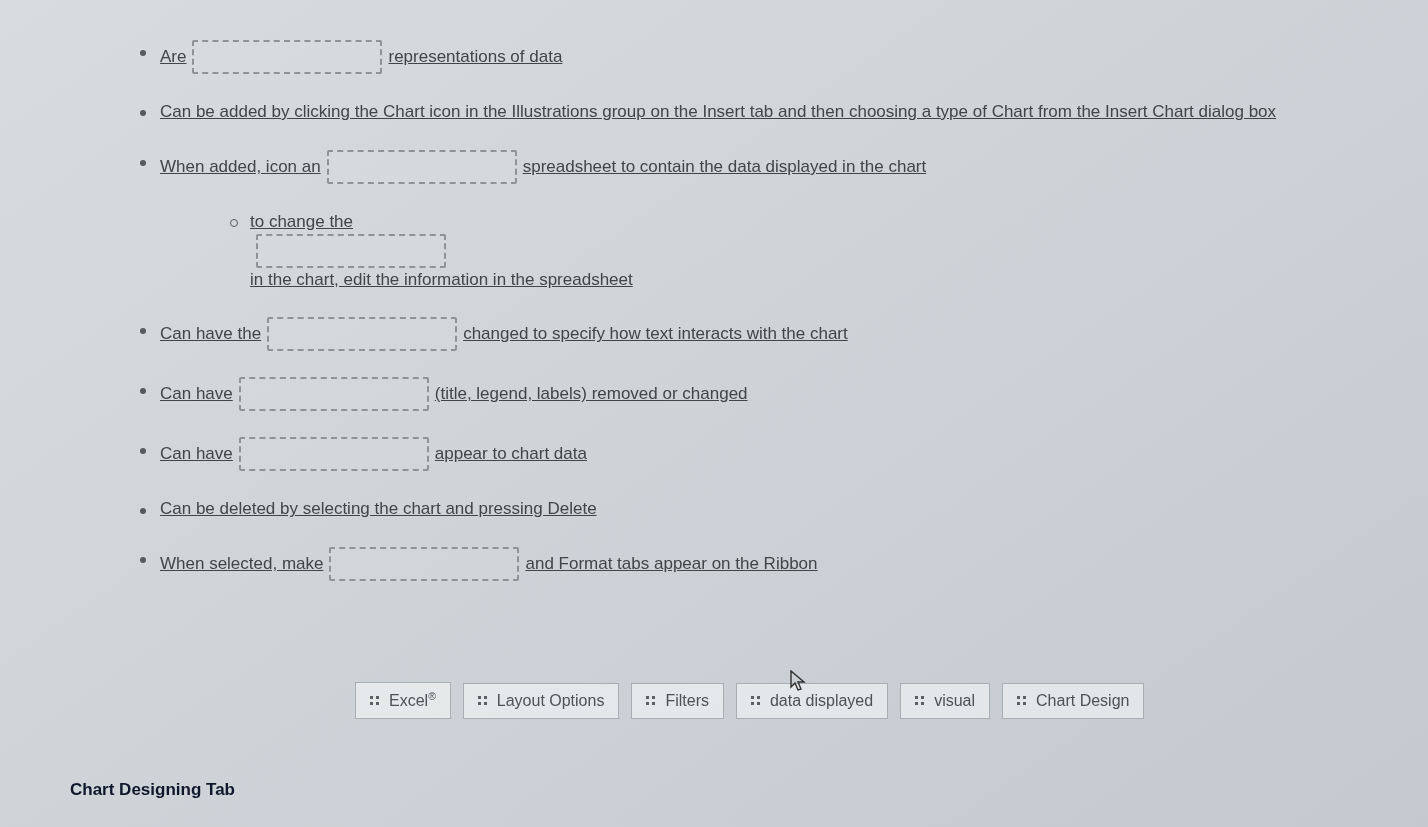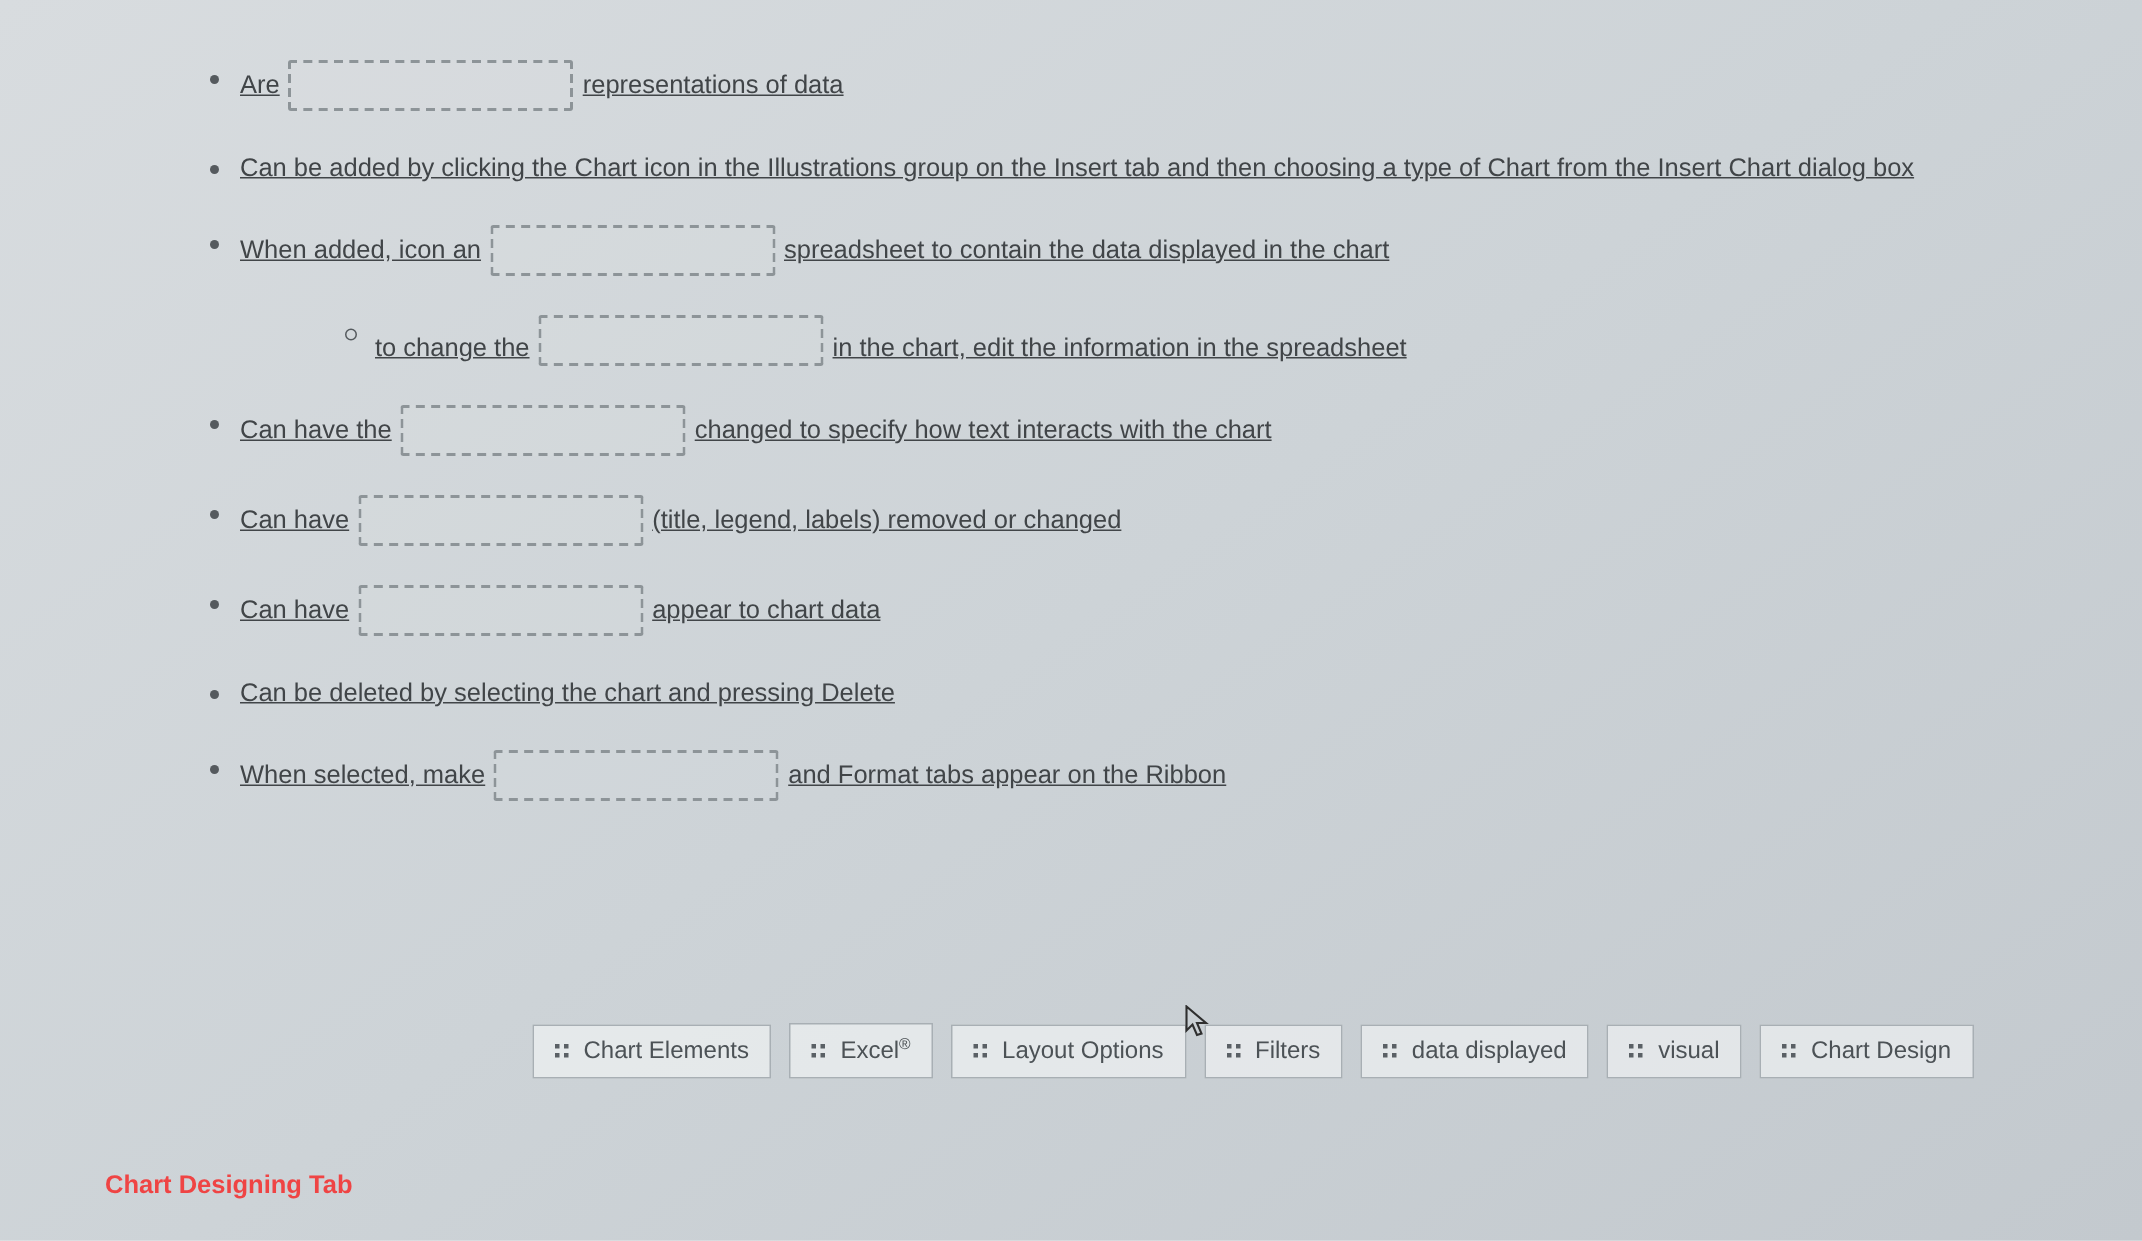--- a/index.html
+++ b/index.html
@@ -56,21 +56,22 @@
     padding: 0;
     margin: 20px 0 0 60px;
     width: 100%;
   }
 
   ul.sub > li {
     position: relative;
     padding-left: 30px;
     display: flex;
     flex-wrap: wrap;
-    align-items: flex-end;
+    align-items: flex-start;
+    flex-direction: column;
   }
 
   ul.sub > li::before {
     content: "";
     position: absolute;
     left: 10px;
     top: 0.55em;
     width: 6px;
     height: 6px;
     border: 1px solid #555a5e;
@@ -132,21 +133,21 @@
     width: 3px;
     height: 3px;
     background: #5a6065;
   }
 
   .section-title {
     position: absolute;
     left: 70px;
     top: 780px;
     font-weight: bold;
-    color: #ef4444;
+    color: #0f172a;
     font-size: 17px;
   }
 
   .cursor {
     position: absolute;
     left: 790px;
     top: 670px;
     width: 18px;
     height: 24px;
     pointer-events: none;
@@ -218,33 +219,20 @@
       <span class="grip">
         <span class="grip-row">
           <span class="grip-dot"></span>
           <span class="grip-dot"></span>
         </span>
         <span class="grip-row">
           <span class="grip-dot"></span>
           <span class="grip-dot"></span>
         </span>
       </span>
-      <span>Chart Elements</span>
-    </div>
-    <div class="chip">
-      <span class="grip">
-        <span class="grip-row">
-          <span class="grip-dot"></span>
-          <span class="grip-dot"></span>
-        </span>
-        <span class="grip-row">
-          <span class="grip-dot"></span>
-          <span class="grip-dot"></span>
-        </span>
-      </span>
       <span>Excel<sup>®</sup></span>
     </div>
     <div class="chip">
       <span class="grip">
         <span class="grip-row">
           <span class="grip-dot"></span>
           <span class="grip-dot"></span>
         </span>
         <span class="grip-row">
           <span class="grip-dot"></span>

